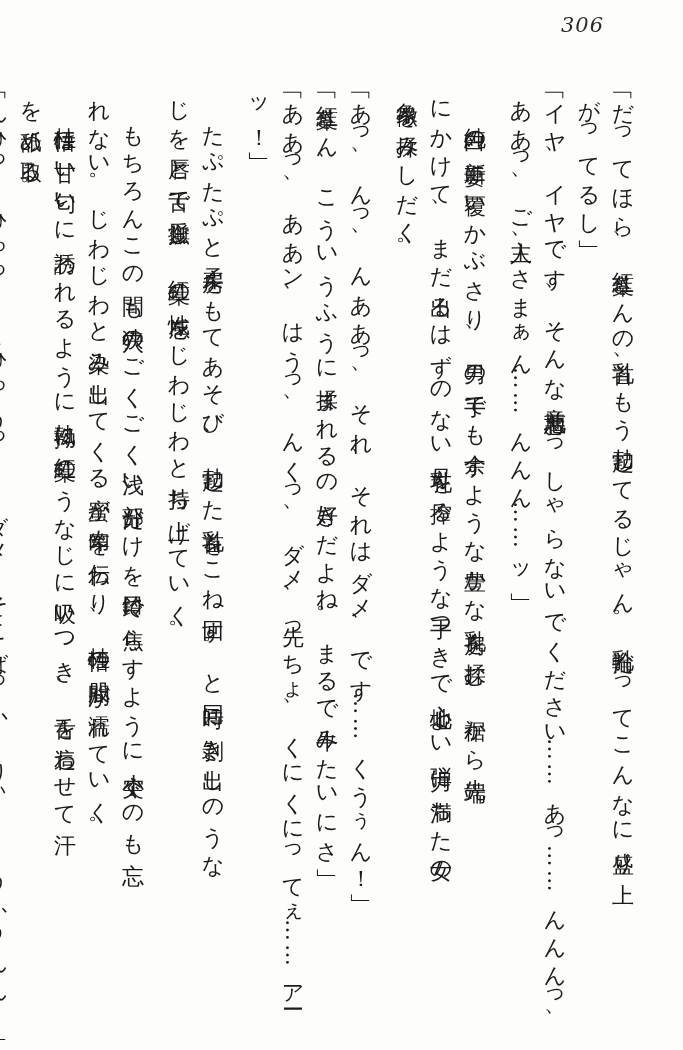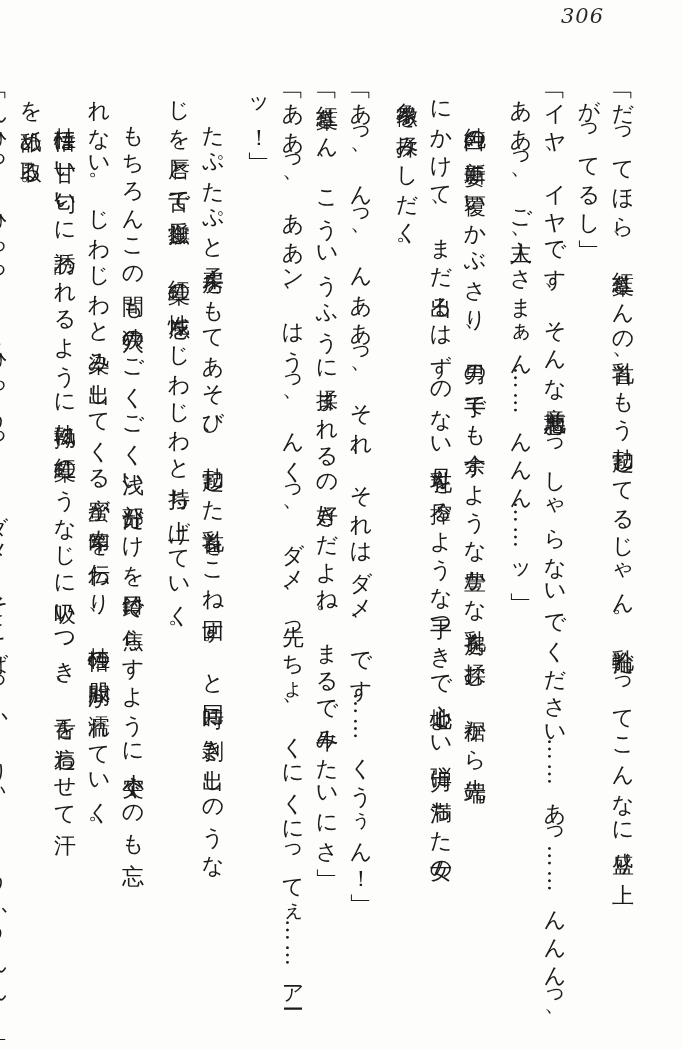--- a/index.html
+++ b/index.html
@@ -10,21 +10,21 @@
   }
   .page {
     position: relative;
     width: 683px;
     height: 1050px;
     background: #fdfdfc;
     overflow: hidden;
   }
   .page-number {
     position: absolute;
-    top: 4px;
+    top: 13px;
     right: 79px;
     font-size: 21px;
     font-style: italic;
     color: #2a2a2a;
     letter-spacing: 1px;
   }
   .text-block {
     position: absolute;
     top: 85px;
     right: 43px;

